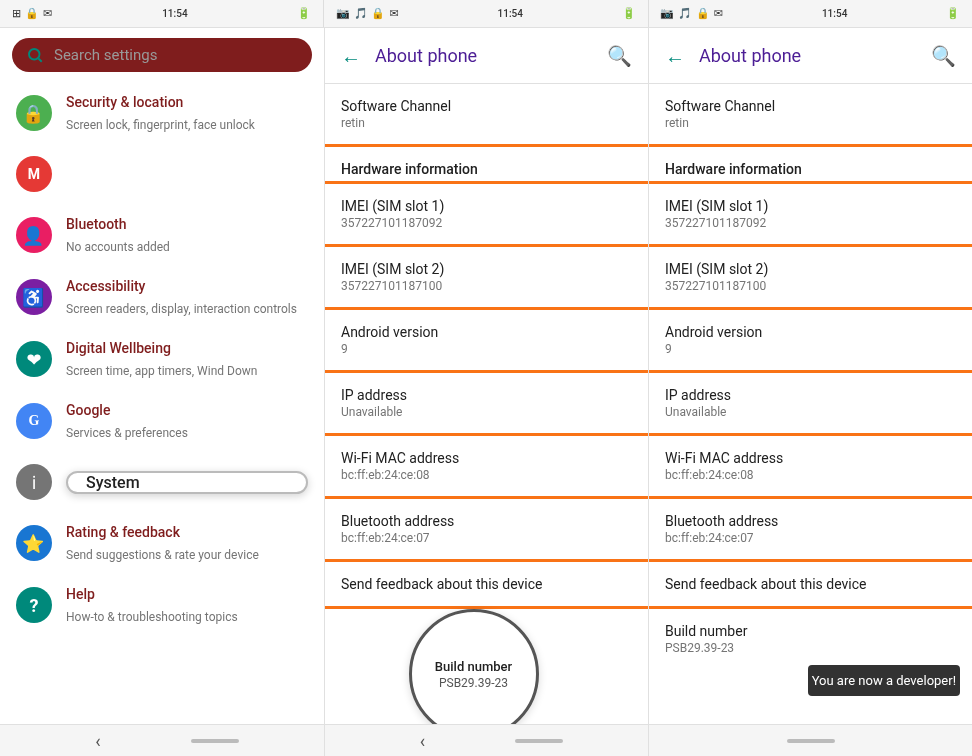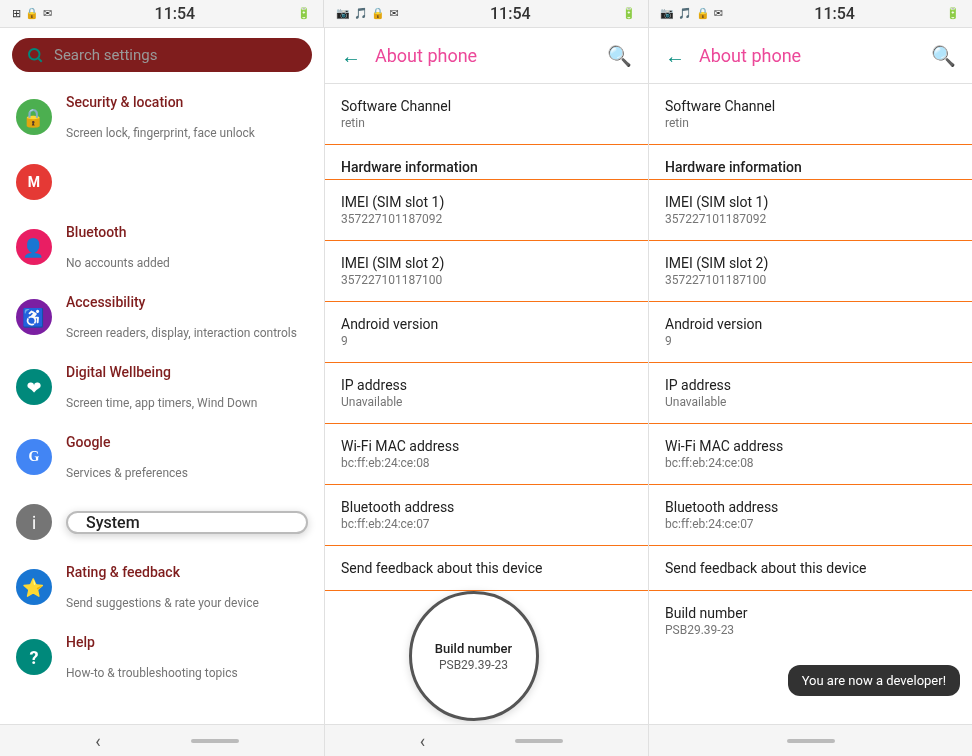--- a/index.html
+++ b/index.html
@@ -25,21 +25,21 @@
       display: flex;
       align-items: center;
       justify-content: space-between;
       padding: 0 12px;
       font-size: 11px;
       color: #333;
       border-right: 1px solid #ddd;
     }
     .status-panel:last-child { border-right: none; }
     .status-icons { display: flex; gap: 4px; align-items: center; }
-    .status-time { font-weight: 500; font-size: 16px; }
+    .status-time { font-weight: 500; font-size: 10px; }
 
     
     .main-layout {
       display: flex;
       flex: 1;
       overflow: hidden;
     }
 
     
     .sidebar {
@@ -88,21 +88,21 @@
       display: flex;
       align-items: center;
       justify-content: center;
       flex-shrink: 0;
       font-size: 18px;
       color: #fff;
     }
 
     .settings-item-text { flex: 1; }
     .settings-item-title { font-size: 14px; font-weight: 500; color: #7f1d1d; }
-    .settings-item-subtitle { font-size: 12px; color: #757575; margin-top: 16px; }
+    .settings-item-subtitle { font-size: 12px; color: #757575; margin-top: 8px; }
 
     
     .settings-item.system-item {
       background: #fff;
     }
     .system-bubble {
       position: relative;
       background: #fff;
       border: 2px solid #bbb;
       border-radius: 24px;
@@ -158,33 +158,33 @@
       padding: 0 16px;
       height: 56px;
       background: #fff;
       border-bottom: 1px solid #e0e0e0;
       gap: 14px;
       flex-shrink: 0;
     }
     .panel-title {
       font-size: 18px;
       font-weight: 400;
-      color: #ec4899;
+      color: #4c1d95;
       flex: 1;
     }
     .header-icon { color: #00897b; font-size: 20px; cursor: pointer; }
 
     .panel-content {
       overflow-y: auto;
       flex: 1;
     }
 
     .info-item {
       padding: 14px 16px;
-      border-bottom: 1px solid #f97316;
+      border-bottom: 3px solid #f97316;
     }
     .info-item:last-child { border-bottom: none; }
     .info-label {
       font-size: 14px;
       color: #212121;
       font-weight: 400;
     }
     .info-value {
       font-size: 12px;
       color: #757575;
@@ -215,22 +215,22 @@
     .build-circle .info-label { font-size: 13px; font-weight: 500; }
     .build-circle .info-value { font-size: 12px; color: #555; }
 
     
     .toast {
       position: absolute;
       right: 12px;
       bottom: 60px;
       background: #323232;
       color: #fff;
-      padding: 8px 14px;
-      border-radius: 12px;
+      padding: 8px 4px;
+      border-radius: 4px;
       font-size: 13px;
       white-space: nowrap;
       z-index: 20;
     }
 
     
     .panel2-wrapper {
       flex: 1;
       display: flex;
       flex-direction: column;

